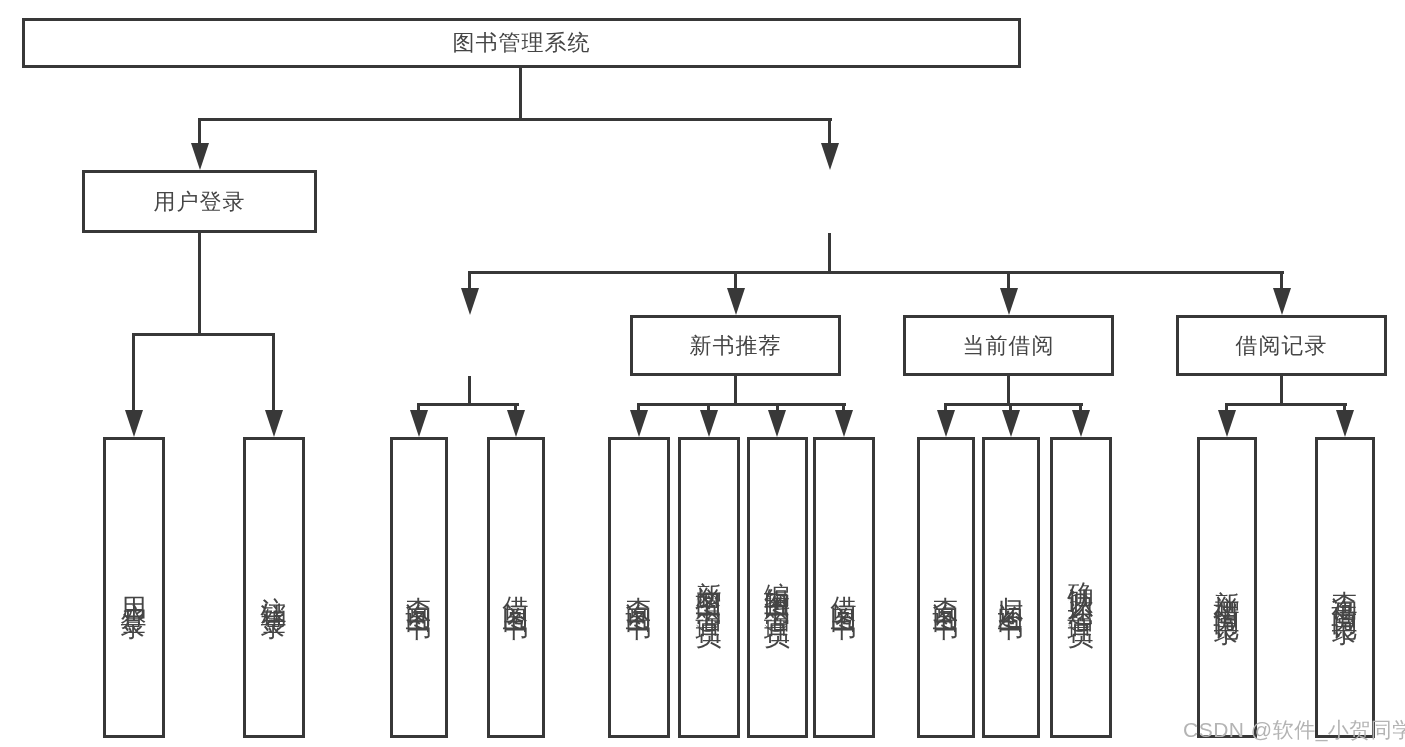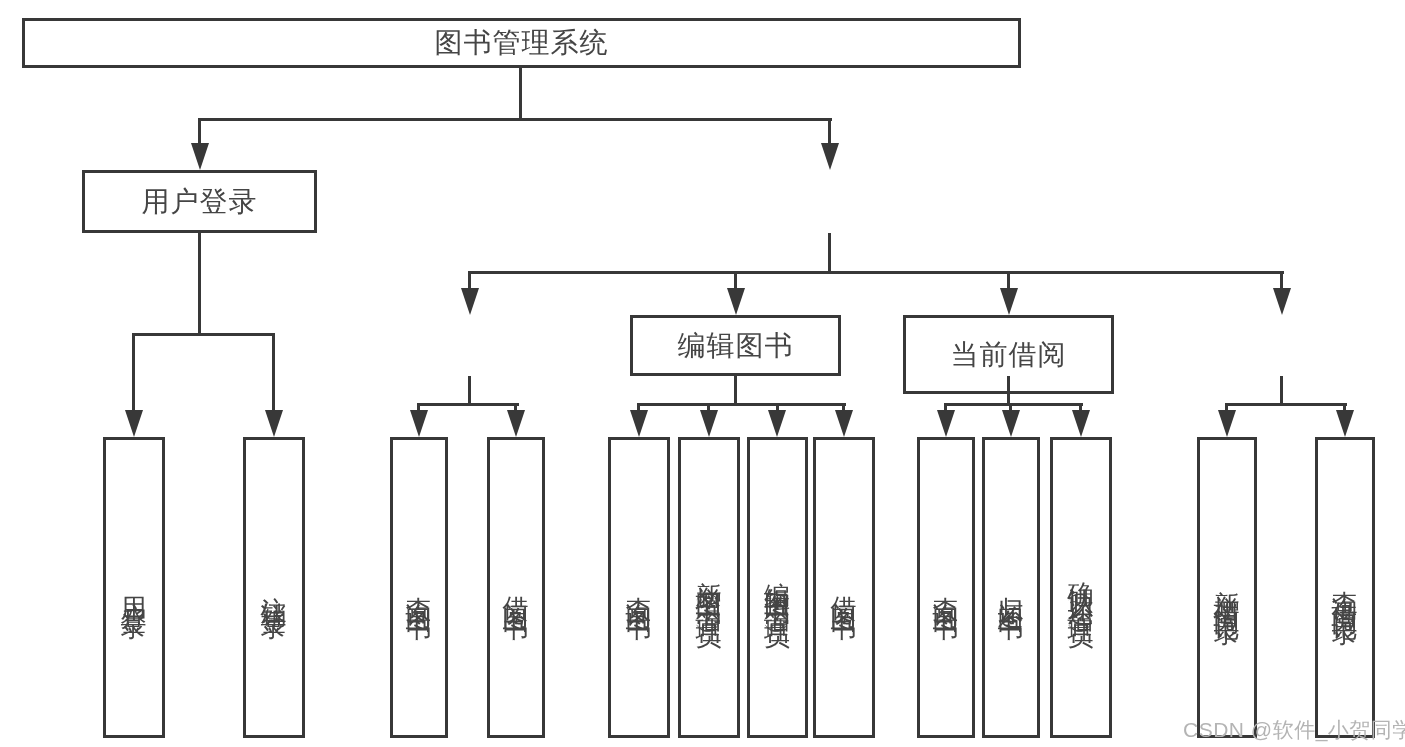--- a/index.html
+++ b/index.html
@@ -13,21 +13,21 @@
     position:relative;width:1405px;height:747px;background:var(--bg);
     font-family:"Liberation Sans","DejaVu Sans",sans-serif;
     overflow:hidden;
   }
   .node{
     position:absolute;box-sizing:border-box;border:3px solid var(--line);
     background:var(--bg);color:var(--text);
     display:flex;align-items:center;justify-content:center;
     line-height:1;
   }
-  .h-node{font-size:28px;letter-spacing:1px;}
+  .h-node{font-size:22px;letter-spacing:1px;}
   .v-node{
     font-size:26px;letter-spacing:6px;
     writing-mode:vertical-rl;text-orientation:mixed;
   }
   .vl{position:absolute;width:3px;background:var(--line);}
   .hl{position:absolute;height:3px;background:var(--line);}
   .ar{
     position:absolute;width:0;height:0;
     border-left:9px solid transparent;border-right:9px solid transparent;
     border-top:27px solid var(--line);
@@ -44,24 +44,27 @@
 
   <div class="node h-node" style="left:22px;top:18px;width:999px;height:50px">
     <span>图书管理系统</span>
   </div>
 
   <div class="node h-node" style="left:82px;top:170px;width:235px;height:63px">
     <span>用户登录</span>
   </div>
 
   <div class="node h-node" style="left:630px;top:315px;width:211px;height:61px">
-    <span>编辑图书</span>
+    <span>新书推荐</span>
   </div>
-  <div class="node h-node" style="left:903px;top:315px;width:211px;height:79px">
+  <div class="node h-node" style="left:903px;top:315px;width:211px;height:61px">
     <span>当前借阅</span>
+  </div>
+  <div class="node h-node" style="left:1176px;top:315px;width:211px;height:61px">
+    <span>借阅记录</span>
   </div>
 
   <div class="node v-node" style="left:103px;top:437px;width:62px;height:301px">
     <span>用户登录</span>
   </div>
   <div class="node v-node" style="left:243px;top:437px;width:62px;height:301px">
     <span>注销登录</span>
   </div>
 
   <div class="node v-node" style="left:390px;top:437px;width:58px;height:301px">

